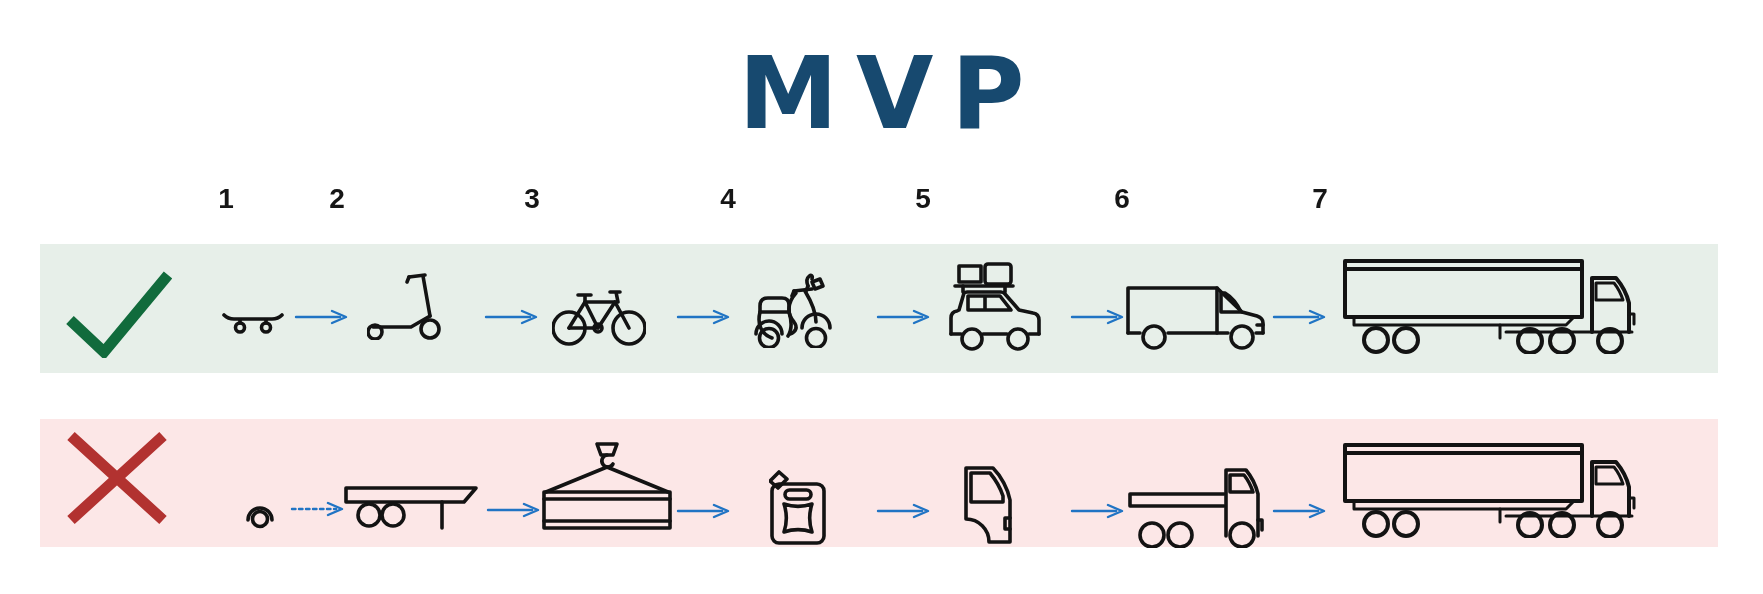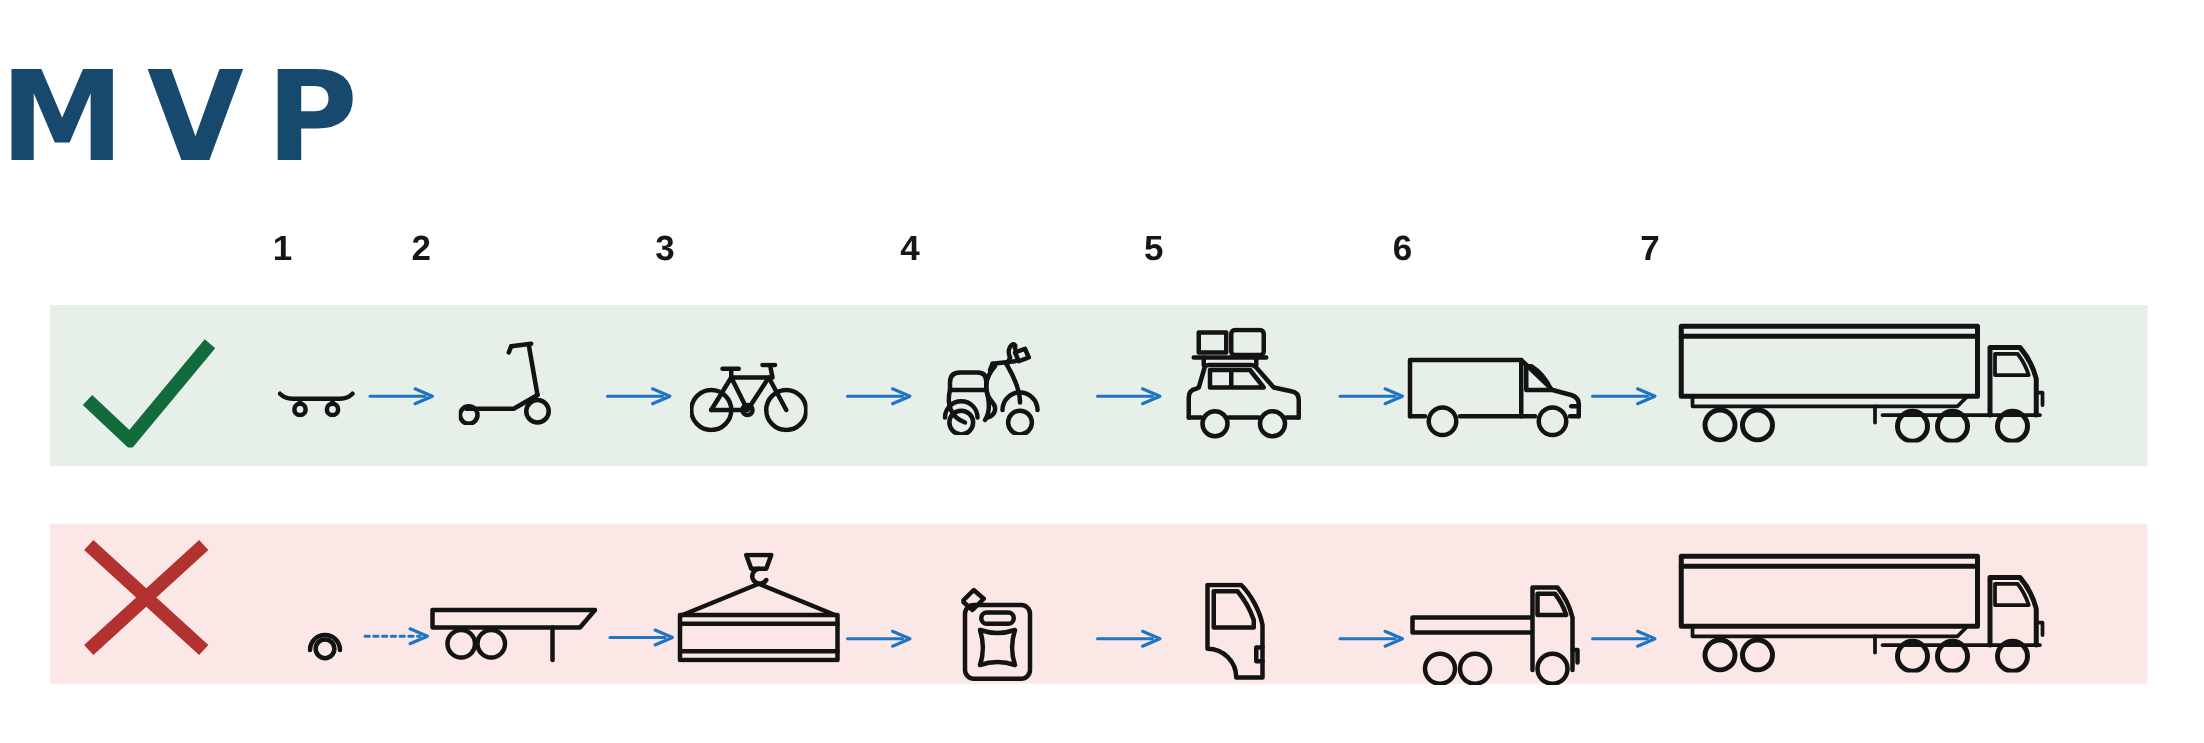--- a/index.html
+++ b/index.html
@@ -16,21 +16,21 @@
   html,body{margin:0;padding:0;background:#fff;}
   .canvas{
     position:relative;width:1763px;height:594px;
     background:var(--background);overflow:hidden;
     font-family:"Liberation Sans",sans-serif;
   }
   .band{position:absolute;left:40px;width:1678px;}
   .band-valid{top:244px;height:129px;background:var(--band-valid);}
   .band-invalid{top:419px;height:128px;background:var(--band-invalid);}
   .title{
-    position:absolute;top:44px;left:0;width:100%;
+    position:absolute;top:44px;left:0;width:100%;text-align:center;
     font-family:"DejaVu Sans",sans-serif;font-weight:900;font-size:100px;
     line-height:1;color:var(--title);
   }
   .title span{letter-spacing:18px;margin-right:-18px;}
   .num{
     position:absolute;top:185px;width:34px;margin-left:-17px;text-align:center;
     font-size:28px;font-weight:700;color:var(--number);line-height:1;
   }
   .ic{position:absolute;}
   .ic svg{display:block;width:100%;height:100%;}

